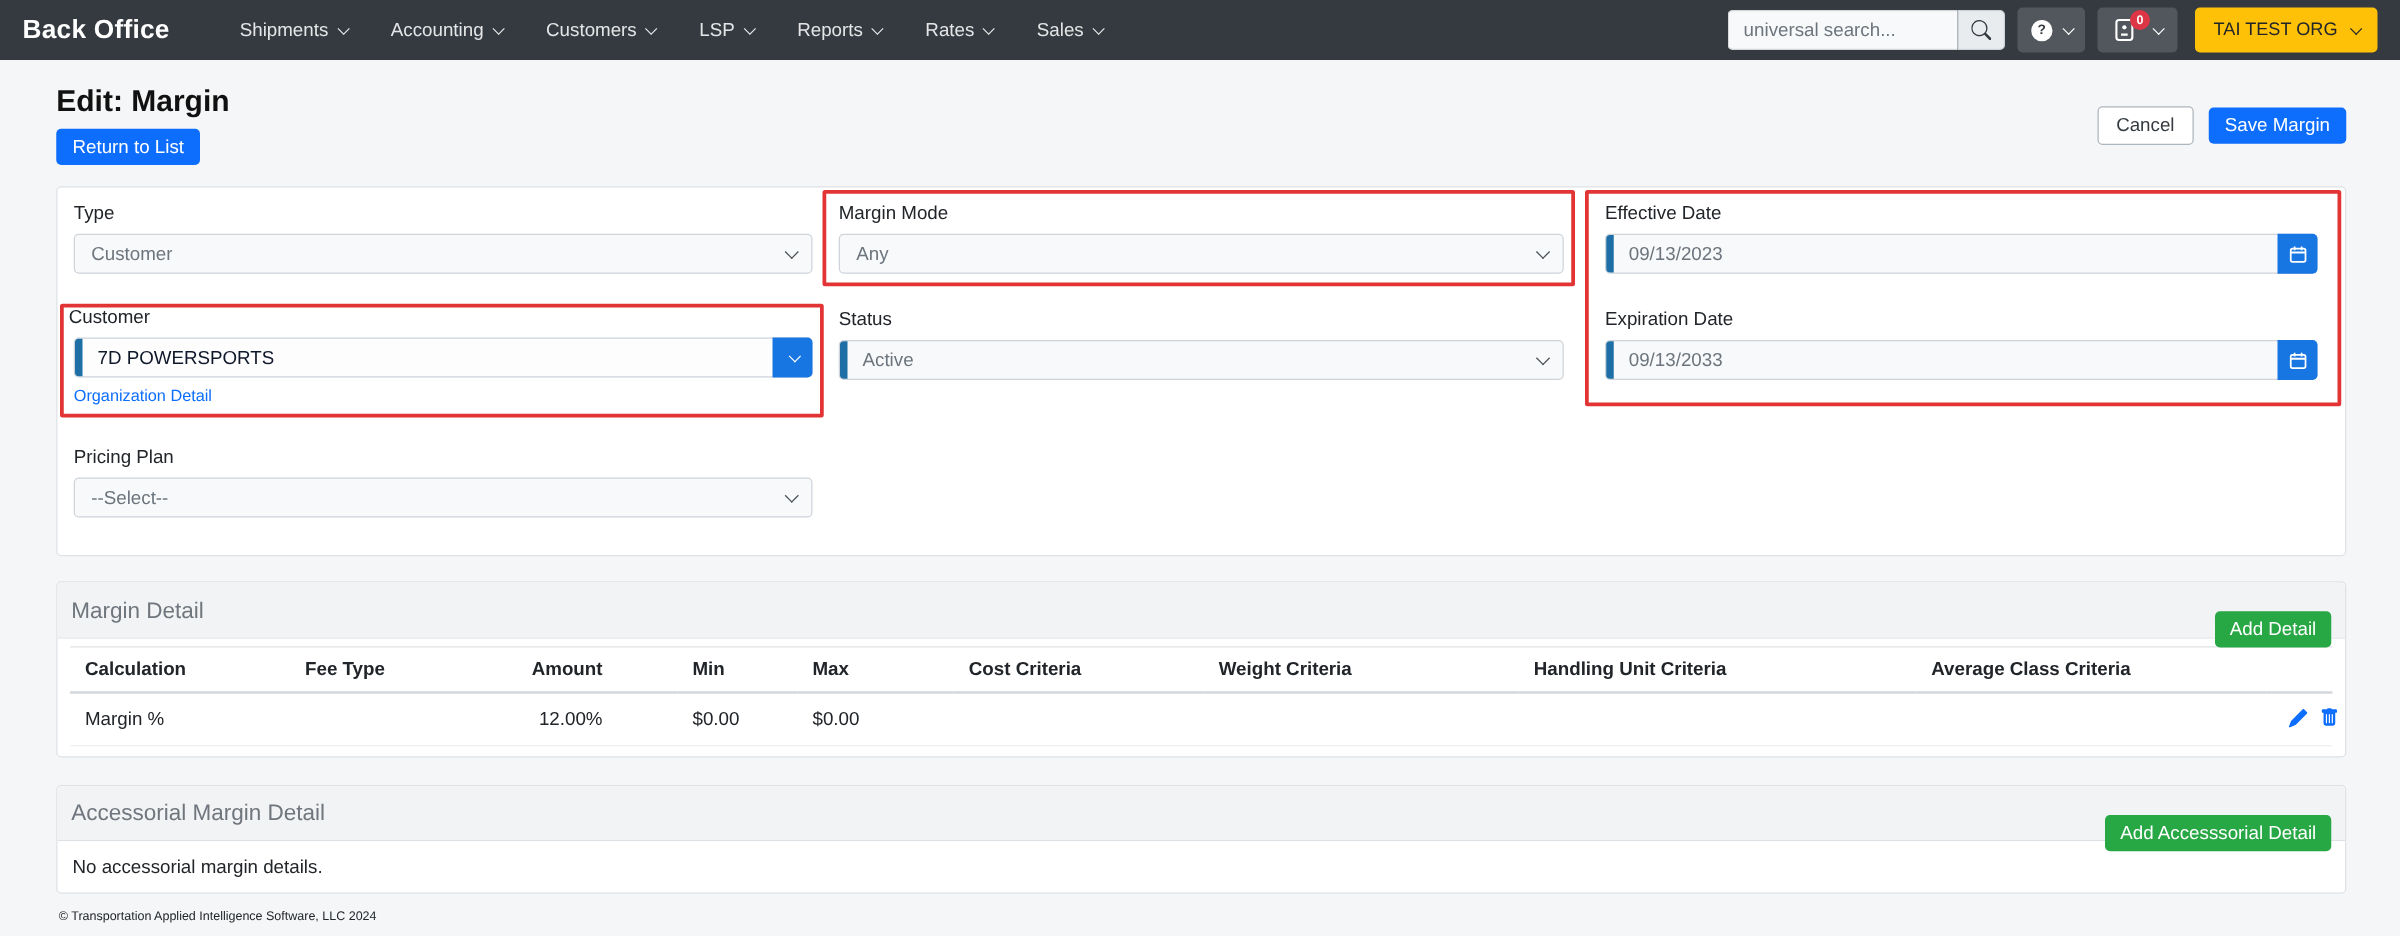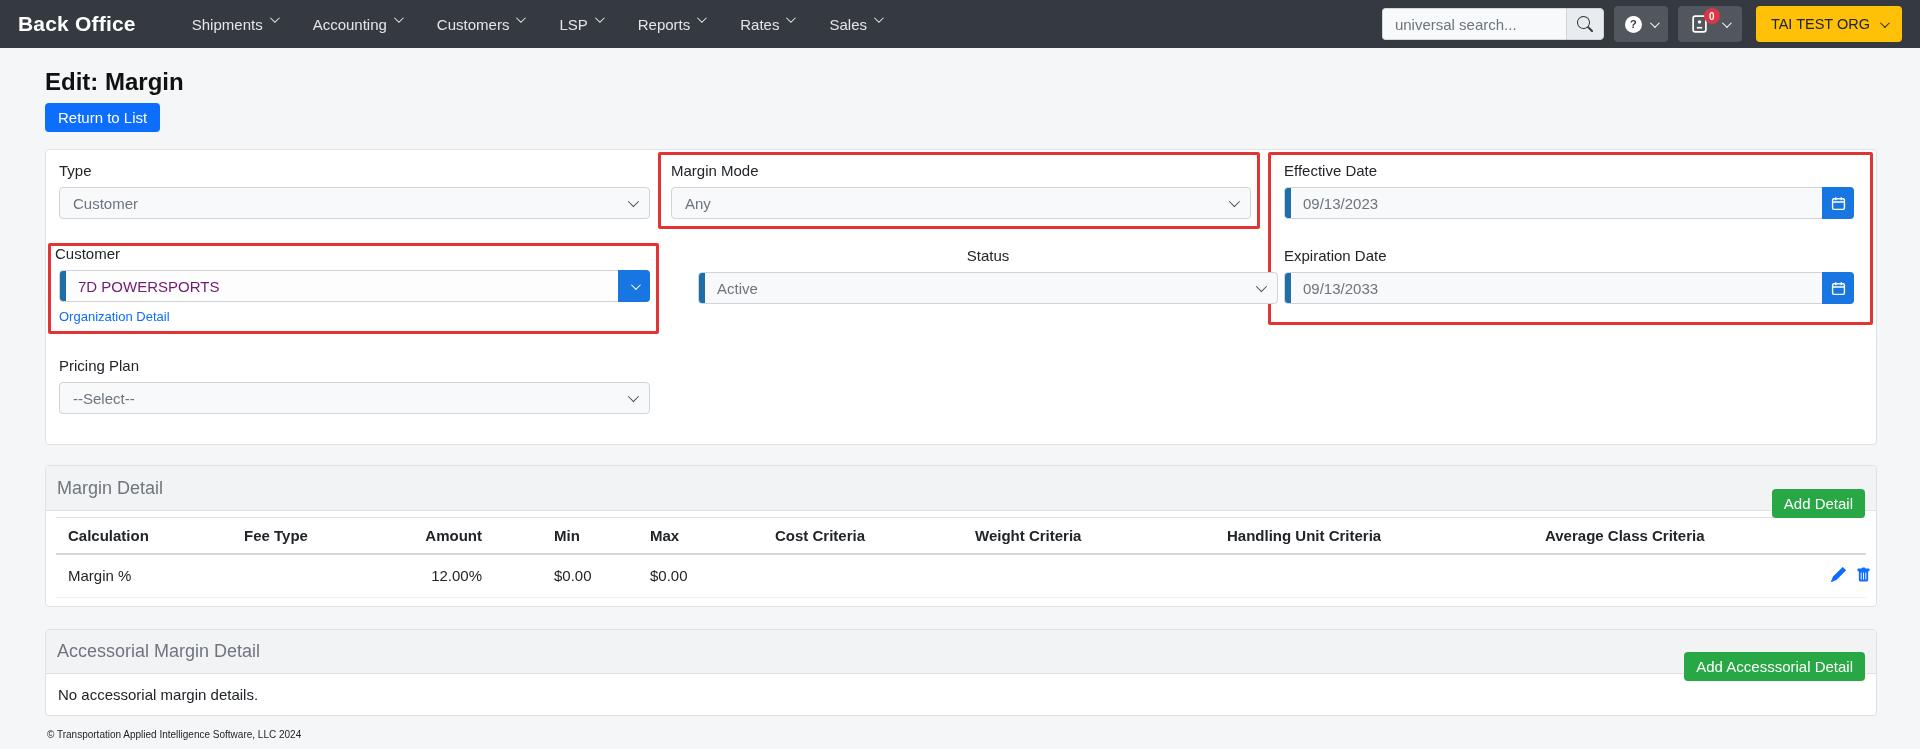--- a/index.html
+++ b/index.html
@@ -3,21 +3,21 @@
 <meta charset="utf-8">
 <style>
   * { margin:0; padding:0; box-sizing:border-box; }
   html,body { width:1920px; height:749px; overflow:hidden; }
   body { font-family:"Liberation Sans", sans-serif; background:#f5f6f7; color:#212529; font-size:15px; }
 
   
   .navbar { height:48px; background:#343a40; display:flex; align-items:center; padding:0 18px; }
   .brand { color:#fff; font-size:21px; font-weight:bold; letter-spacing:.2px; cursor:pointer; }
   .nav-menu { display:flex; list-style:none; margin-left:56px; }
-  .nav-item { color:rgba(255,255,255,.87); font-size:15px; margin-right:36px; display:flex; cursor:pointer; white-space:nowrap; }
+  .nav-item { color:rgba(255,255,255,.87); font-size:15px; margin-right:36px; display:flex; align-items:center; cursor:pointer; white-space:nowrap; }
   .chev { width:7px; height:7px; border-right:1.7px solid currentColor; border-bottom:1.7px solid currentColor; transform:rotate(45deg) translateY(-2px); display:inline-block; margin-left:7px; }
   .nav-right { margin-left:auto; display:flex; align-items:center; }
   .search-group { display:flex; height:32px; }
   .search-input { width:184px; height:32px; border:1px solid #d6d9dc; border-right:none; border-radius:4px 0 0 4px; background:#f8f9fa; padding:0 12px; font-size:15px; color:#212529; font-family:inherit; outline:none; }
   .search-input::placeholder { color:#6c757d; }
   .search-btn { width:38px; height:32px; border:1px solid #ced4da; border-radius:0 4px 4px 0; background:#e9ecef; display:flex; align-items:center; justify-content:center; cursor:pointer; }
   .tool-btn { height:36px; background:#51575d; border:none; border-radius:4px; color:#fff; display:flex; align-items:center; justify-content:center; cursor:pointer; margin-left:10px; padding:0 11px; position:relative; }
   .q-circle { width:17px; height:17px; border-radius:50%; background:#fff; color:#343a40; font-size:11px; font-weight:bold; display:flex; align-items:center; justify-content:center; margin-right:8px; }
   .badge-red { position:absolute; top:2px; left:26px; min-width:16px; height:16px; border-radius:8px; background:#dc3545; color:#fff; font-size:10px; font-weight:bold; display:flex; align-items:center; justify-content:center; padding:0 4px; }
   .org-btn { height:36px; margin-left:14px; background:#ffc107; border:none; border-radius:4px; color:#212529; font-size:14.5px; font-family:inherit; padding:0 15px; display:flex; align-items:center; cursor:pointer; white-space:nowrap; }
@@ -38,21 +38,21 @@
   .form-card { position:relative; height:296px; margin-top:17px; }
   .fgroup { position:absolute; }
   .flabel { font-size:15px; color:#212529; display:block; margin-bottom:8px; }
   .control { position:relative; height:32px; border:1px solid #ced4da; border-radius:4px; background:#f8f9fa; display:flex; align-items:center; font-size:15px; color:#6c757d; cursor:pointer; }
   .control .val { padding-left:13px; white-space:nowrap; overflow:hidden; }
   .sel-chev { position:absolute; right:13px; width:8px; height:8px; border-right:1.8px solid #495057; border-bottom:1.8px solid #495057; transform:rotate(45deg) translateY(-2px); }
   .accent::before { content:""; position:absolute; left:0; top:0; bottom:0; width:6px; background:#1d6fa5; border-radius:3px 0 0 3px; }
   .accent .val { padding-left:18px; }
   .attach-btn { position:absolute; right:-1px; top:-1px; height:32px; width:32px; background:#1876e2; border:none; border-radius:0 4px 4px 0; display:flex; align-items:center; justify-content:center; cursor:pointer; }
   .attach-btn .chev { border-color:#fff; margin:0; }
-  .dark-val { color:#701a75; }
+  .dark-val { color:#0f172a; }
   .org-link { display:inline-block; margin-top:7px; font-size:13px; color:#0d6efd; text-decoration:none; cursor:pointer; }
   .hl-box { position:absolute; border:3px solid #e23434; border-radius:2px; pointer-events:none; }
 
   
   .detail-card { margin-top:20px; }
   .card-header { height:45px; background:#f2f3f4; border-bottom:1px solid #dee2e6; border-radius:4px 4px 0 0; display:flex; align-items:center; justify-content:space-between; padding:0 11px; }
   .card-title { font-size:18px; color:#6f767d; }
   .btn-success { background:#28a745; color:#fff; padding:6px 12px;margin-top:31px; }
   table { border-collapse:collapse; table-layout:fixed; width:1810px; margin:6px 10px 8px 10px; font-size:15px; }
   th { text-align:left; font-weight:bold; color:#212529; padding:9px 12px; border-top:1px solid #dfe2e5; border-bottom:2px solid #d3d7db; white-space:nowrap; }
@@ -127,20 +127,24 @@
   </div>
 </header>
 
 <div class="content">
 
   <div class="page-head">
     <div>
       <div class="page-title">Edit: Margin</div>
       <button class="btn btn-primary return-btn">Return to List</button>
     </div>
+    <div class="head-actions">
+      <button class="btn btn-outline">Cancel</button>
+      <button class="btn btn-primary">Save Margin</button>
+    </div>
   </div>
 
   <div class="card form-card">
 
     <div class="hl-box" style="left:612px; top:2px; width:602px; height:77px;"></div>
     <div class="hl-box" style="left:2px; top:93px; width:611px; height:91px;"></div>
     <div class="hl-box" style="left:1222px; top:2px; width:605px; height:173px;"></div>
 
     <div class="fgroup" style="left:13px; top:12px; width:591px;">
       <label class="flabel">Type</label>
@@ -175,21 +179,21 @@
       <label class="flabel" style="margin-left:-4px;">Customer</label>
       <div class="control accent" style="background:#fdfdfd;">
         <span class="val dark-val">7D POWERSPORTS</span>
         <button class="attach-btn">
           <span class="chev"></span>
         </button>
       </div>
       <a class="org-link">Organization Detail</a>
     </div>
 
-    <div class="fgroup" style="left:652px; top:97px; width:580px;text-align:center;">
+    <div class="fgroup" style="left:625px; top:97px; width:580px;">
       <label class="flabel">Status</label>
       <div class="control accent">
         <span class="val">Active</span>
         <span class="sel-chev"></span>
       </div>
     </div>
 
     <div class="fgroup" style="left:1238px; top:97px; width:570px;">
       <label class="flabel">Expiration Date</label>
       <div class="control accent">

